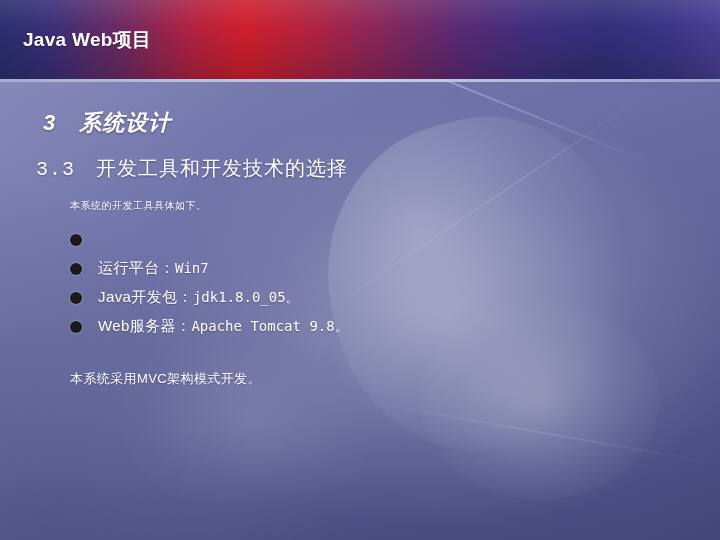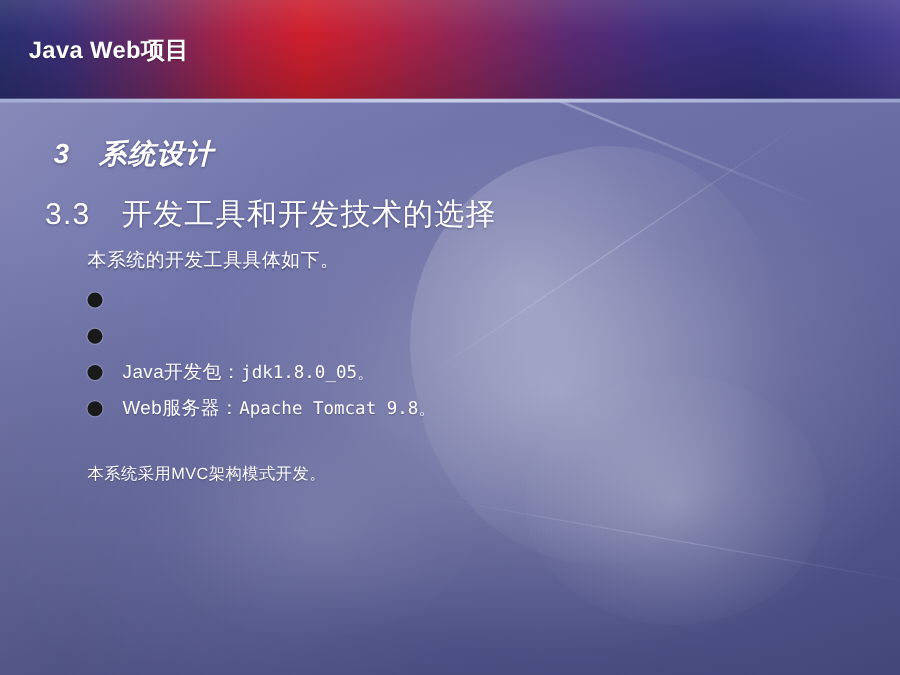--- a/index.html
+++ b/index.html
@@ -138,31 +138,32 @@
     font-style: italic;
     color: #ffffff;
     letter-spacing: 1px;
     text-shadow: 0 1px 2px rgba(30,30,70,0.5);
     white-space: nowrap;
   }
   .subsection-title {
     position: absolute;
     left: 36px;
     top: 76px;
-    font-size: 24px;
+    font-size: 20px;
     color: #ffffff;
     letter-spacing: 1px;
     text-shadow: 0 1px 2px rgba(30,30,70,0.45);
     white-space: nowrap;
+    font-family: Liberation Mono, monospace;
   }
   .lead-line {
     position: absolute;
     left: 70px;
     top: 120px;
-    font-size: 15px;
+    font-size: 10px;
     color: #ffffff;
     letter-spacing: 0.5px;
     white-space: nowrap;
     text-shadow: 0 1px 1px rgba(30,30,70,0.4);
   }
   .bullets {
     position: absolute;
     left: 70px;
     top: 146px;
     width: 600px;
@@ -226,20 +227,21 @@
     <div class="section-title">3　系统设计</div>
     <div class="subsection-title">3.3　开发工具和开发技术的选择</div>
     <div class="lead-line">本系统的开发工具具体如下。</div>
 
     <div class="bullets">
       <div class="bullet-row">
         <span class="bullet-dot"></span>
       </div>
       <div class="bullet-row">
         <span class="bullet-dot"></span>
+        <span class="bullet-text"><span>运行平台：</span><span class="mono">Win7</span></span>
       </div>
       <div class="bullet-row">
         <span class="bullet-dot"></span>
         <span class="bullet-text"><span>Java开发包：</span><span class="mono">jdk1.8.0_05。</span></span>
       </div>
       <div class="bullet-row">
         <span class="bullet-dot"></span>
         <span class="bullet-text"><span>Web服务器：</span><span class="mono">Apache Tomcat 9.8。</span></span>
       </div>
     </div>

